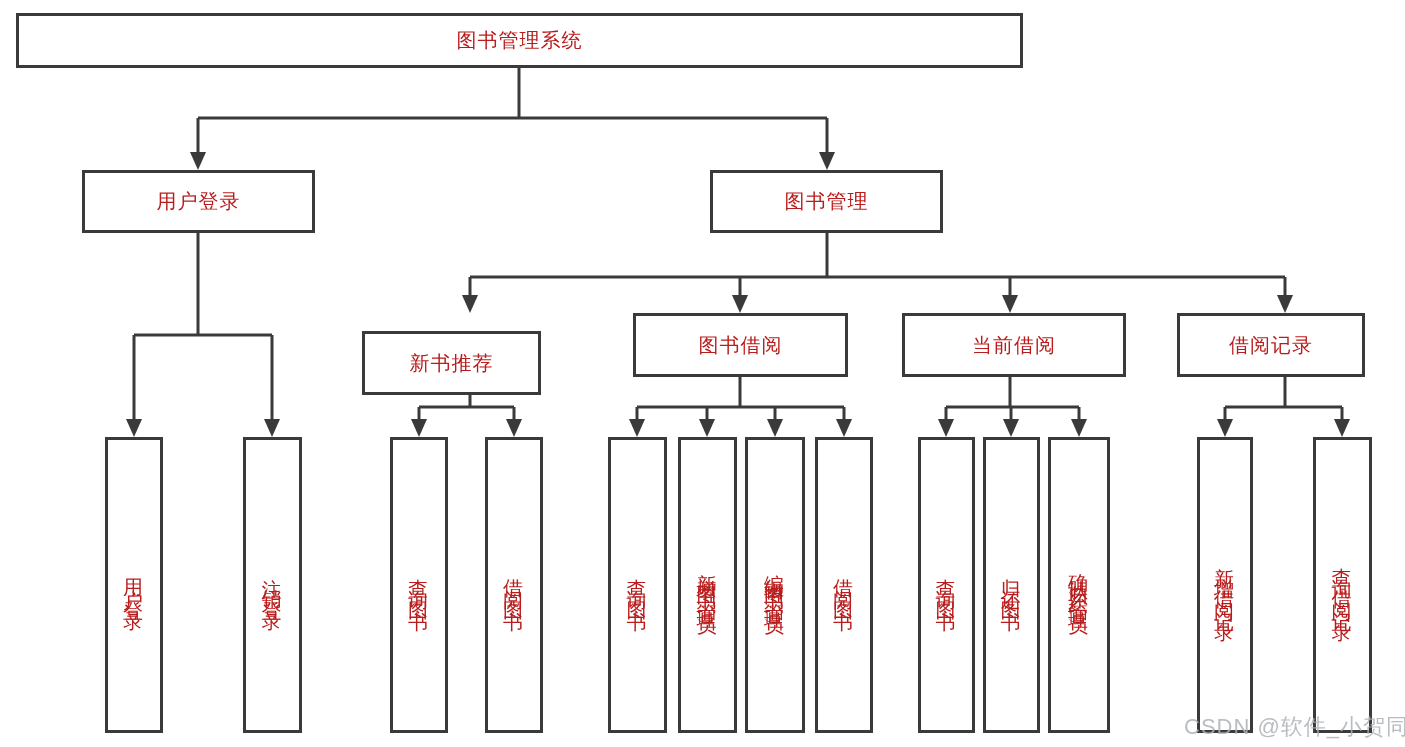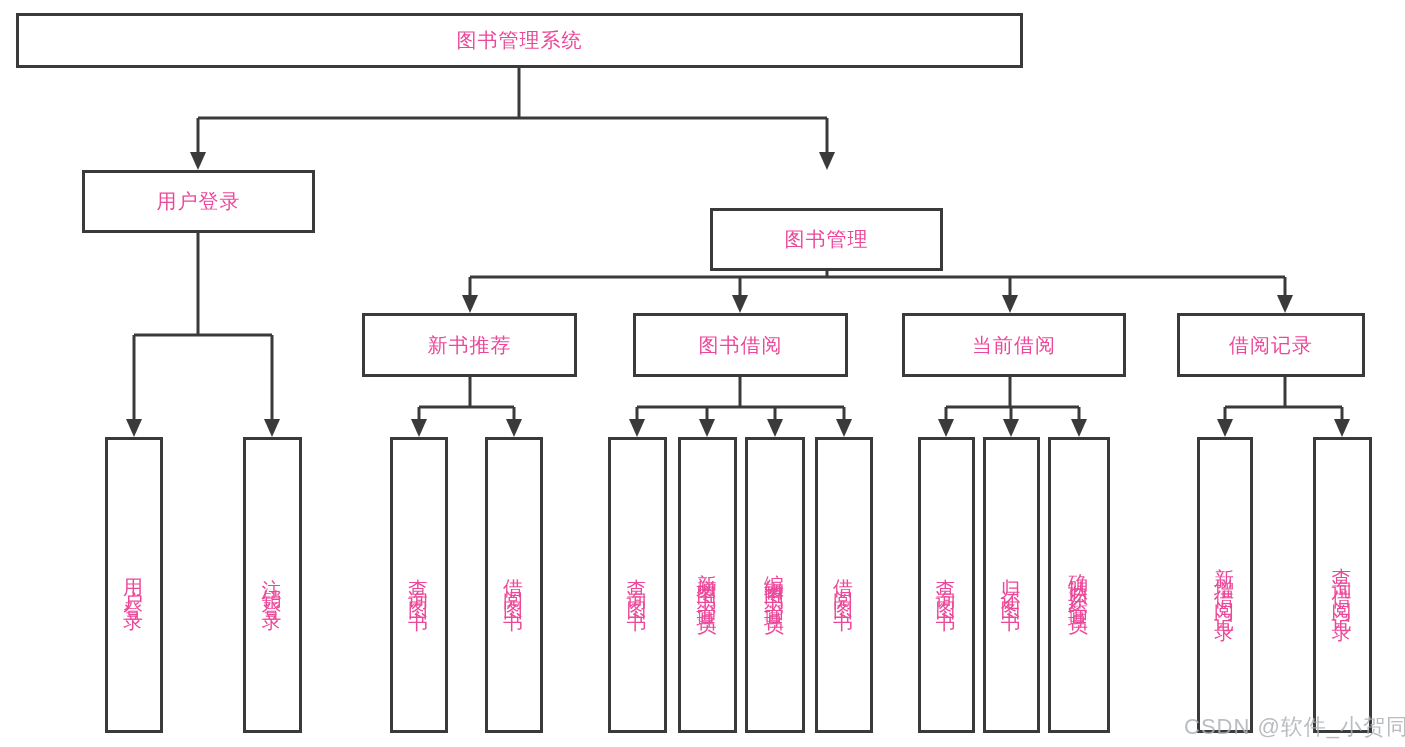--- a/index.html
+++ b/index.html
@@ -18,30 +18,30 @@
     z-index: 1;
   }
   .box {
     position: absolute;
     box-sizing: border-box;
     background: #ffffff;
     border: 3px solid #3a3a3a;
     display: flex;
     align-items: center;
     justify-content: center;
-    color: #ec4899;
+    color: #b91c1c;
     font-size: 20px;
     letter-spacing: 1px;
     z-index: 2;
   }
   
   .root { left: 16px;  top: 13px;  width: 1007px; height: 55px; }
   .l2a  { left: 82px;  top: 170px; width: 233px;  height: 63px; }
-  .l2b  { left: 710px; top: 170px; width: 233px;  height: 63px; margin-top: 38px; }
-  .l3a  { left: 362px; top: 313px; width: 215px;  height: 64px; }
+  .l2b  { left: 710px; top: 170px; width: 233px;  height: 63px; }
+  .l3a  { left: 362px; top: 331px; width: 179px;  height: 64px; }
   .l3b  { left: 633px; top: 313px; width: 215px;  height: 64px; }
   .l3c  { left: 902px; top: 313px; width: 224px;  height: 64px; }
   .l3d  { left: 1177px;top: 313px; width: 188px;  height: 64px; }
   
   .vbox {
     top: 437px;
     height: 296px;
     writing-mode: vertical-rl;
     text-orientation: mixed;
     letter-spacing: 11px;

